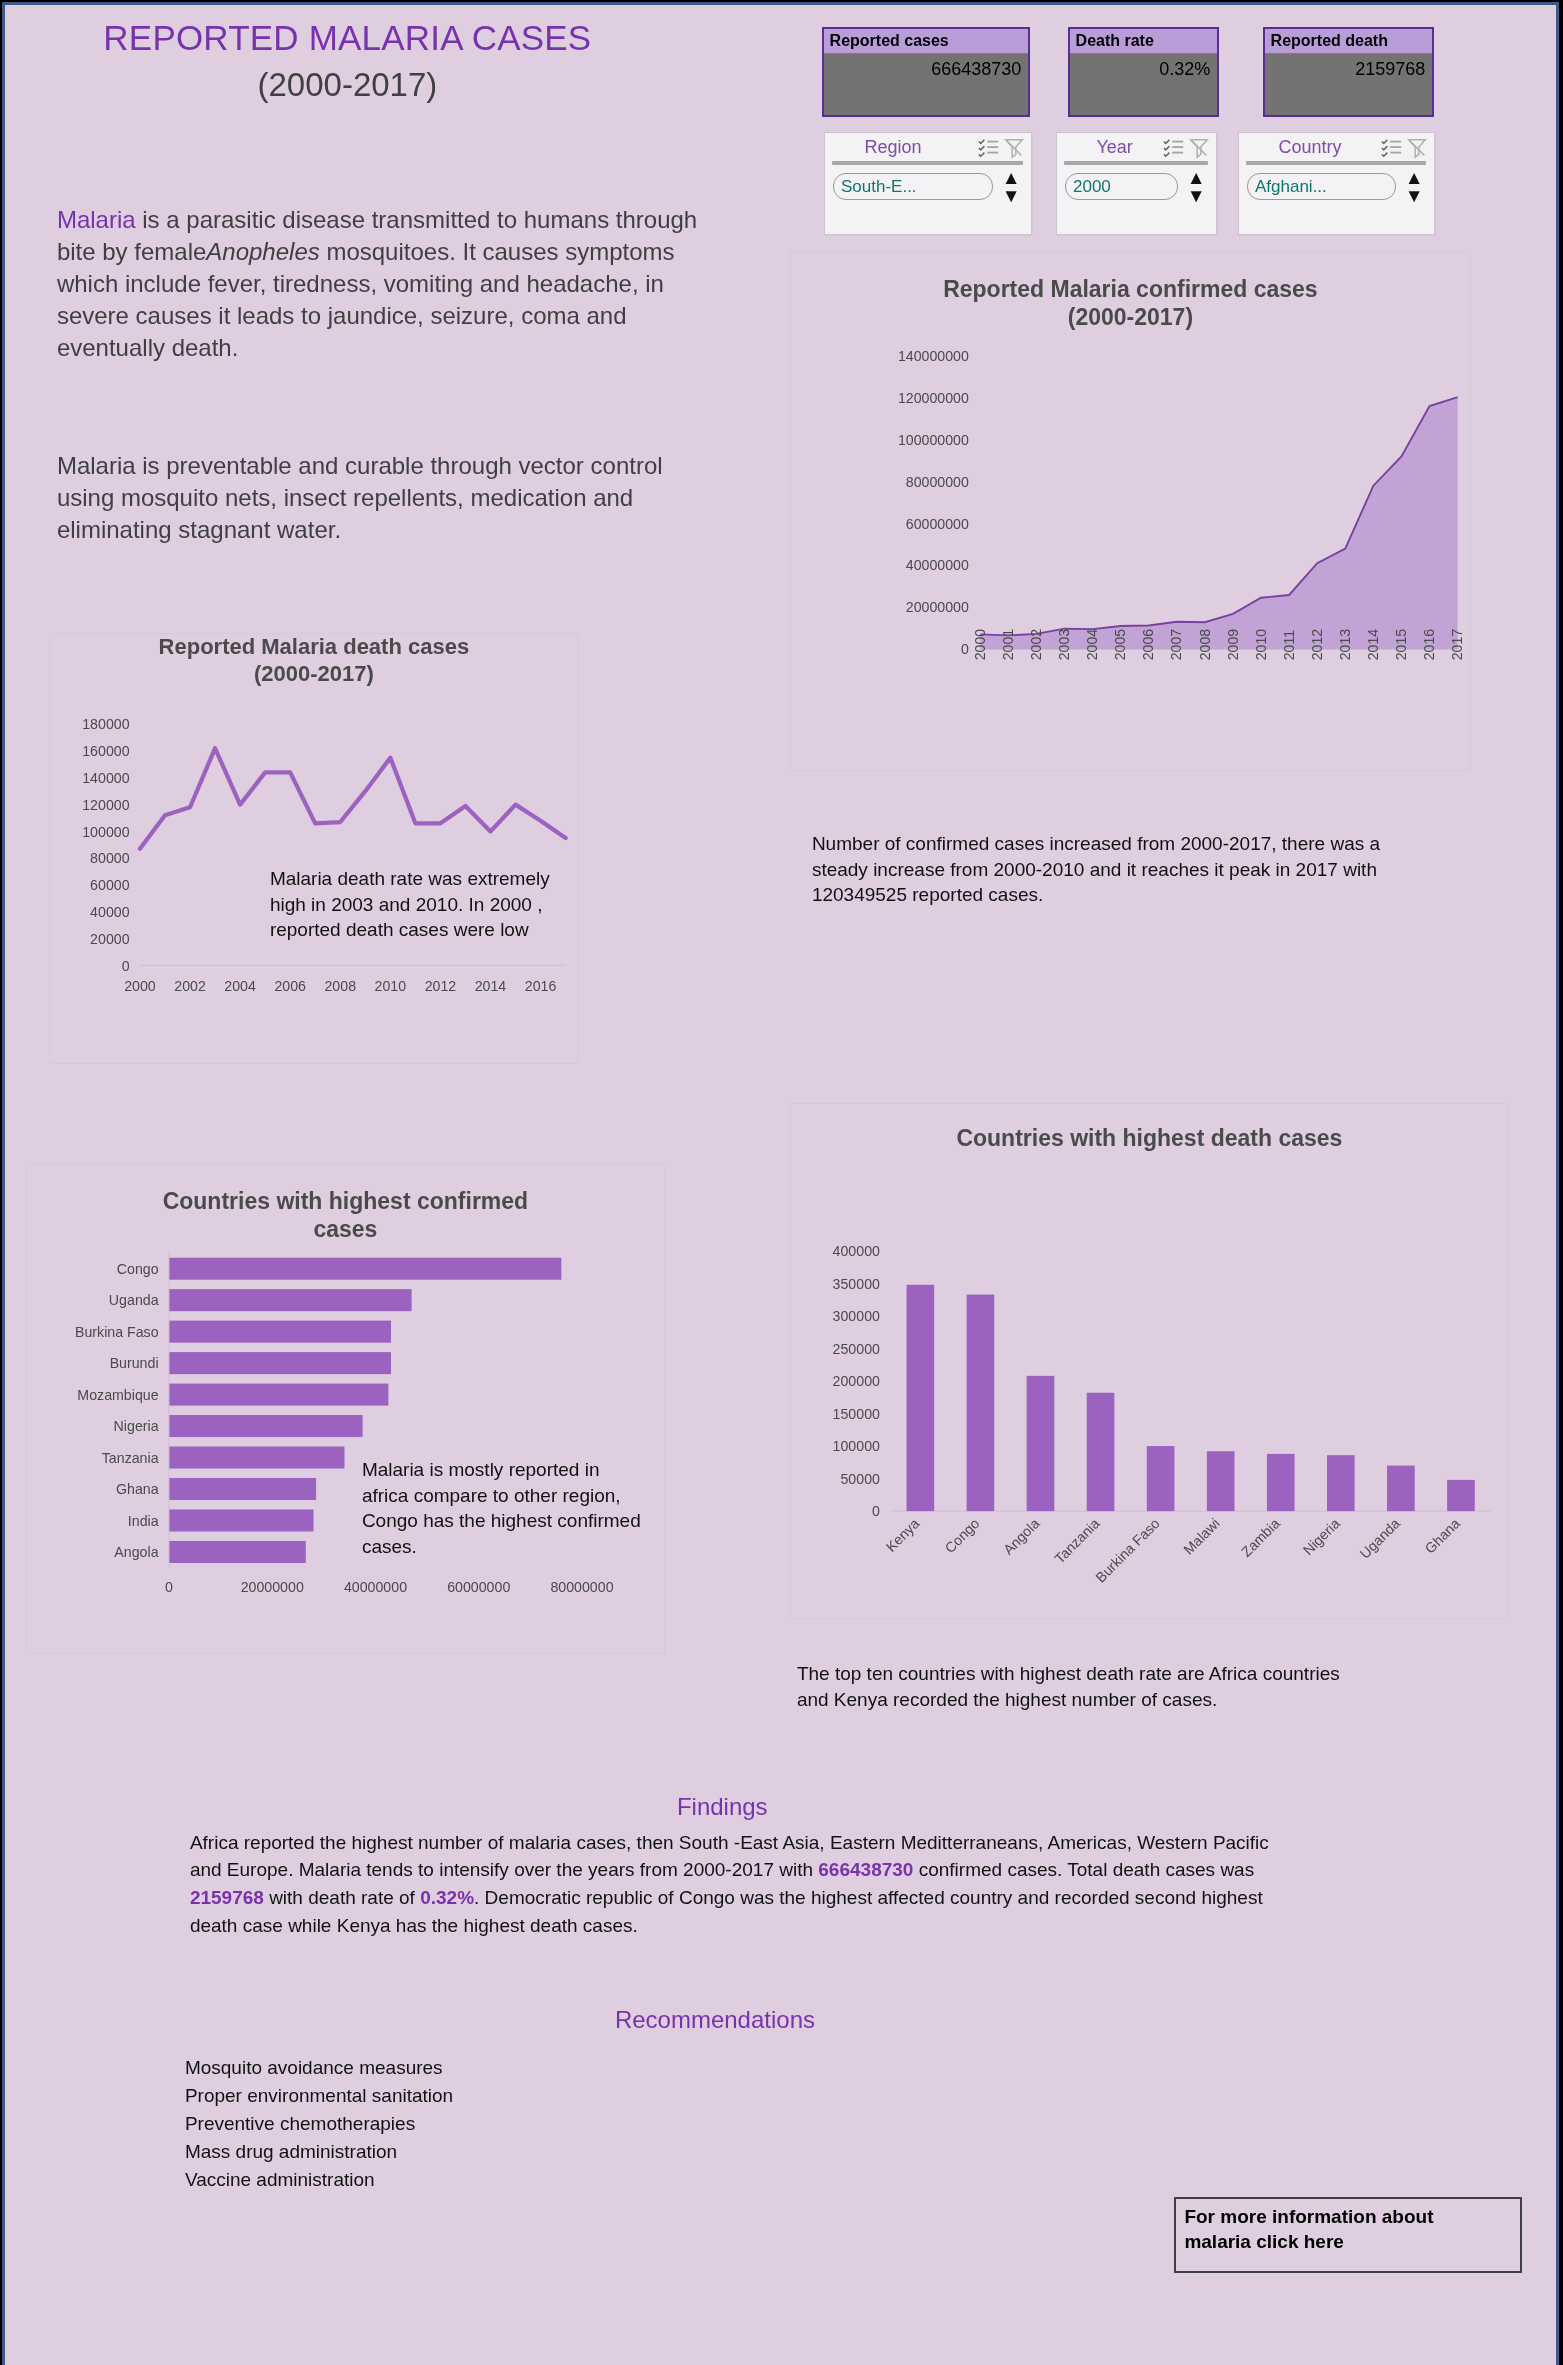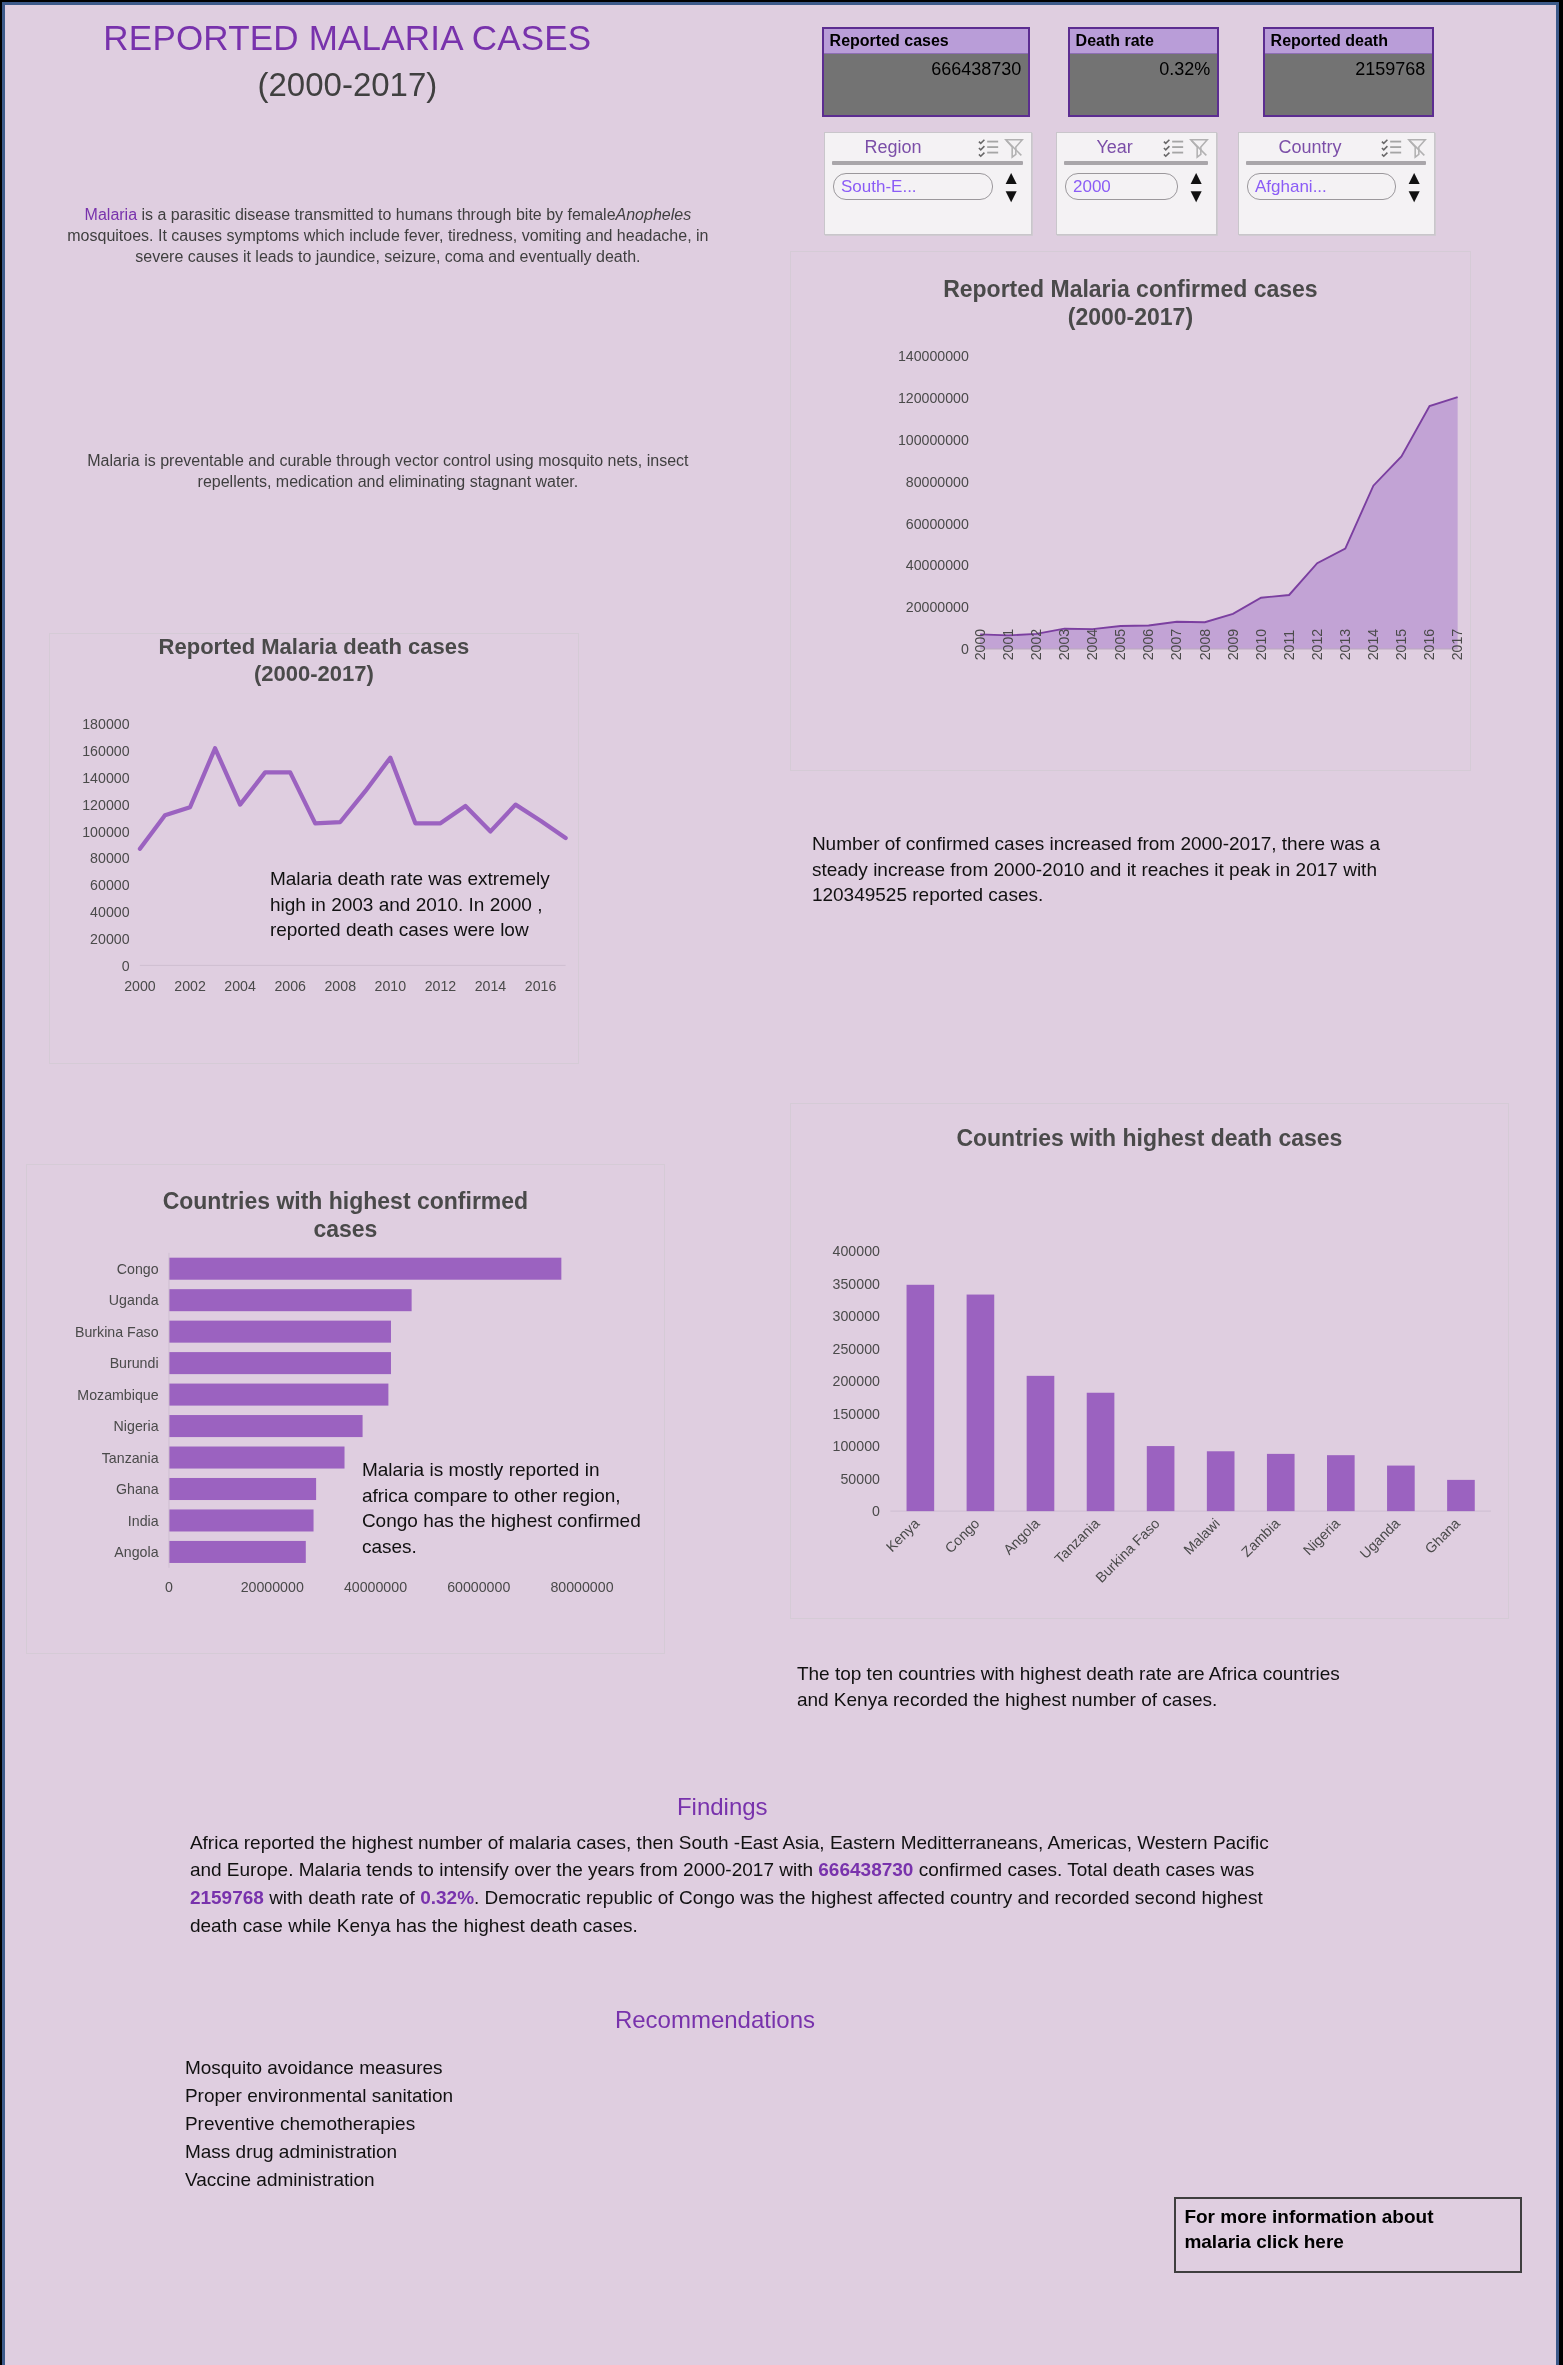--- a/index.html
+++ b/index.html
@@ -22,26 +22,26 @@
 
   
   .slicer{position:absolute;background:#f4f2f4;border:1.9px solid #c9c6cb;box-sizing:border-box;
     box-shadow:0.9px 0.9px 0 #cfcbd0;}
   .sl-head{display:flex;align-items:center;padding:3.8px 5.7px 0 7.6px;margin-left:32px;}
   .sl-title{font-size:18px;color:#7b4ea8;flex:1;}
   .sl-ico{width:22px;height:22px;margin-left:2.8px;opacity:.72;}
   .sl-rule{height:3.3px;background:#a9a6aa;margin:2.8px 7.6px 0 7.6px;border-radius:0.9px;}
   .sl-body{display:flex;align-items:center;padding:4.7px 6.6px 0 8.5px;}
   .sl-item{flex:1;border:1.9px solid #9b989c;border-radius:13px;background:#f4f2f4;
-    font-size:17px;color:#8b5cf6;padding:2.8px 6.6px;box-sizing:border-box;white-space:nowrap;overflow:hidden;}
+    font-size:17px;color:#0f766e;padding:2.8px 6.6px;box-sizing:border-box;white-space:nowrap;overflow:hidden;}
   .sl-spin{width:26.5px;margin-left:4.7px;text-align:center;line-height:.9;}
   .sl-spin div{font-size:19px;color:#111;font-weight:bold;}
 
   
-  .btext{position:absolute;font-size:16px;color:#3f3f3f;line-height:1.33;text-align:center;}
+  .btext{position:absolute;font-size:24px;color:#3f3f3f;line-height:1.33;}
   .kw{color:#7832ac;}
   .ital{font-style:italic;}
 
   
   .panel{position:absolute;border:0.9px solid #d5cbd6;background:#dfcee0;box-sizing:border-box;}
   .ch-title{text-align:center;font-size:23px;color:#4a4a4a;line-height:1.22;font-weight:bold;}
   .note{position:absolute;font-size:19px;color:#111;line-height:1.35;}
 
   .linkbox{position:absolute;border:2.4px solid #3f3f3f;background:#dfcee0;box-sizing:border-box;
     font-size:19px;font-weight:bold;color:#000;line-height:1.3;padding:6.6px 8.5px;}

